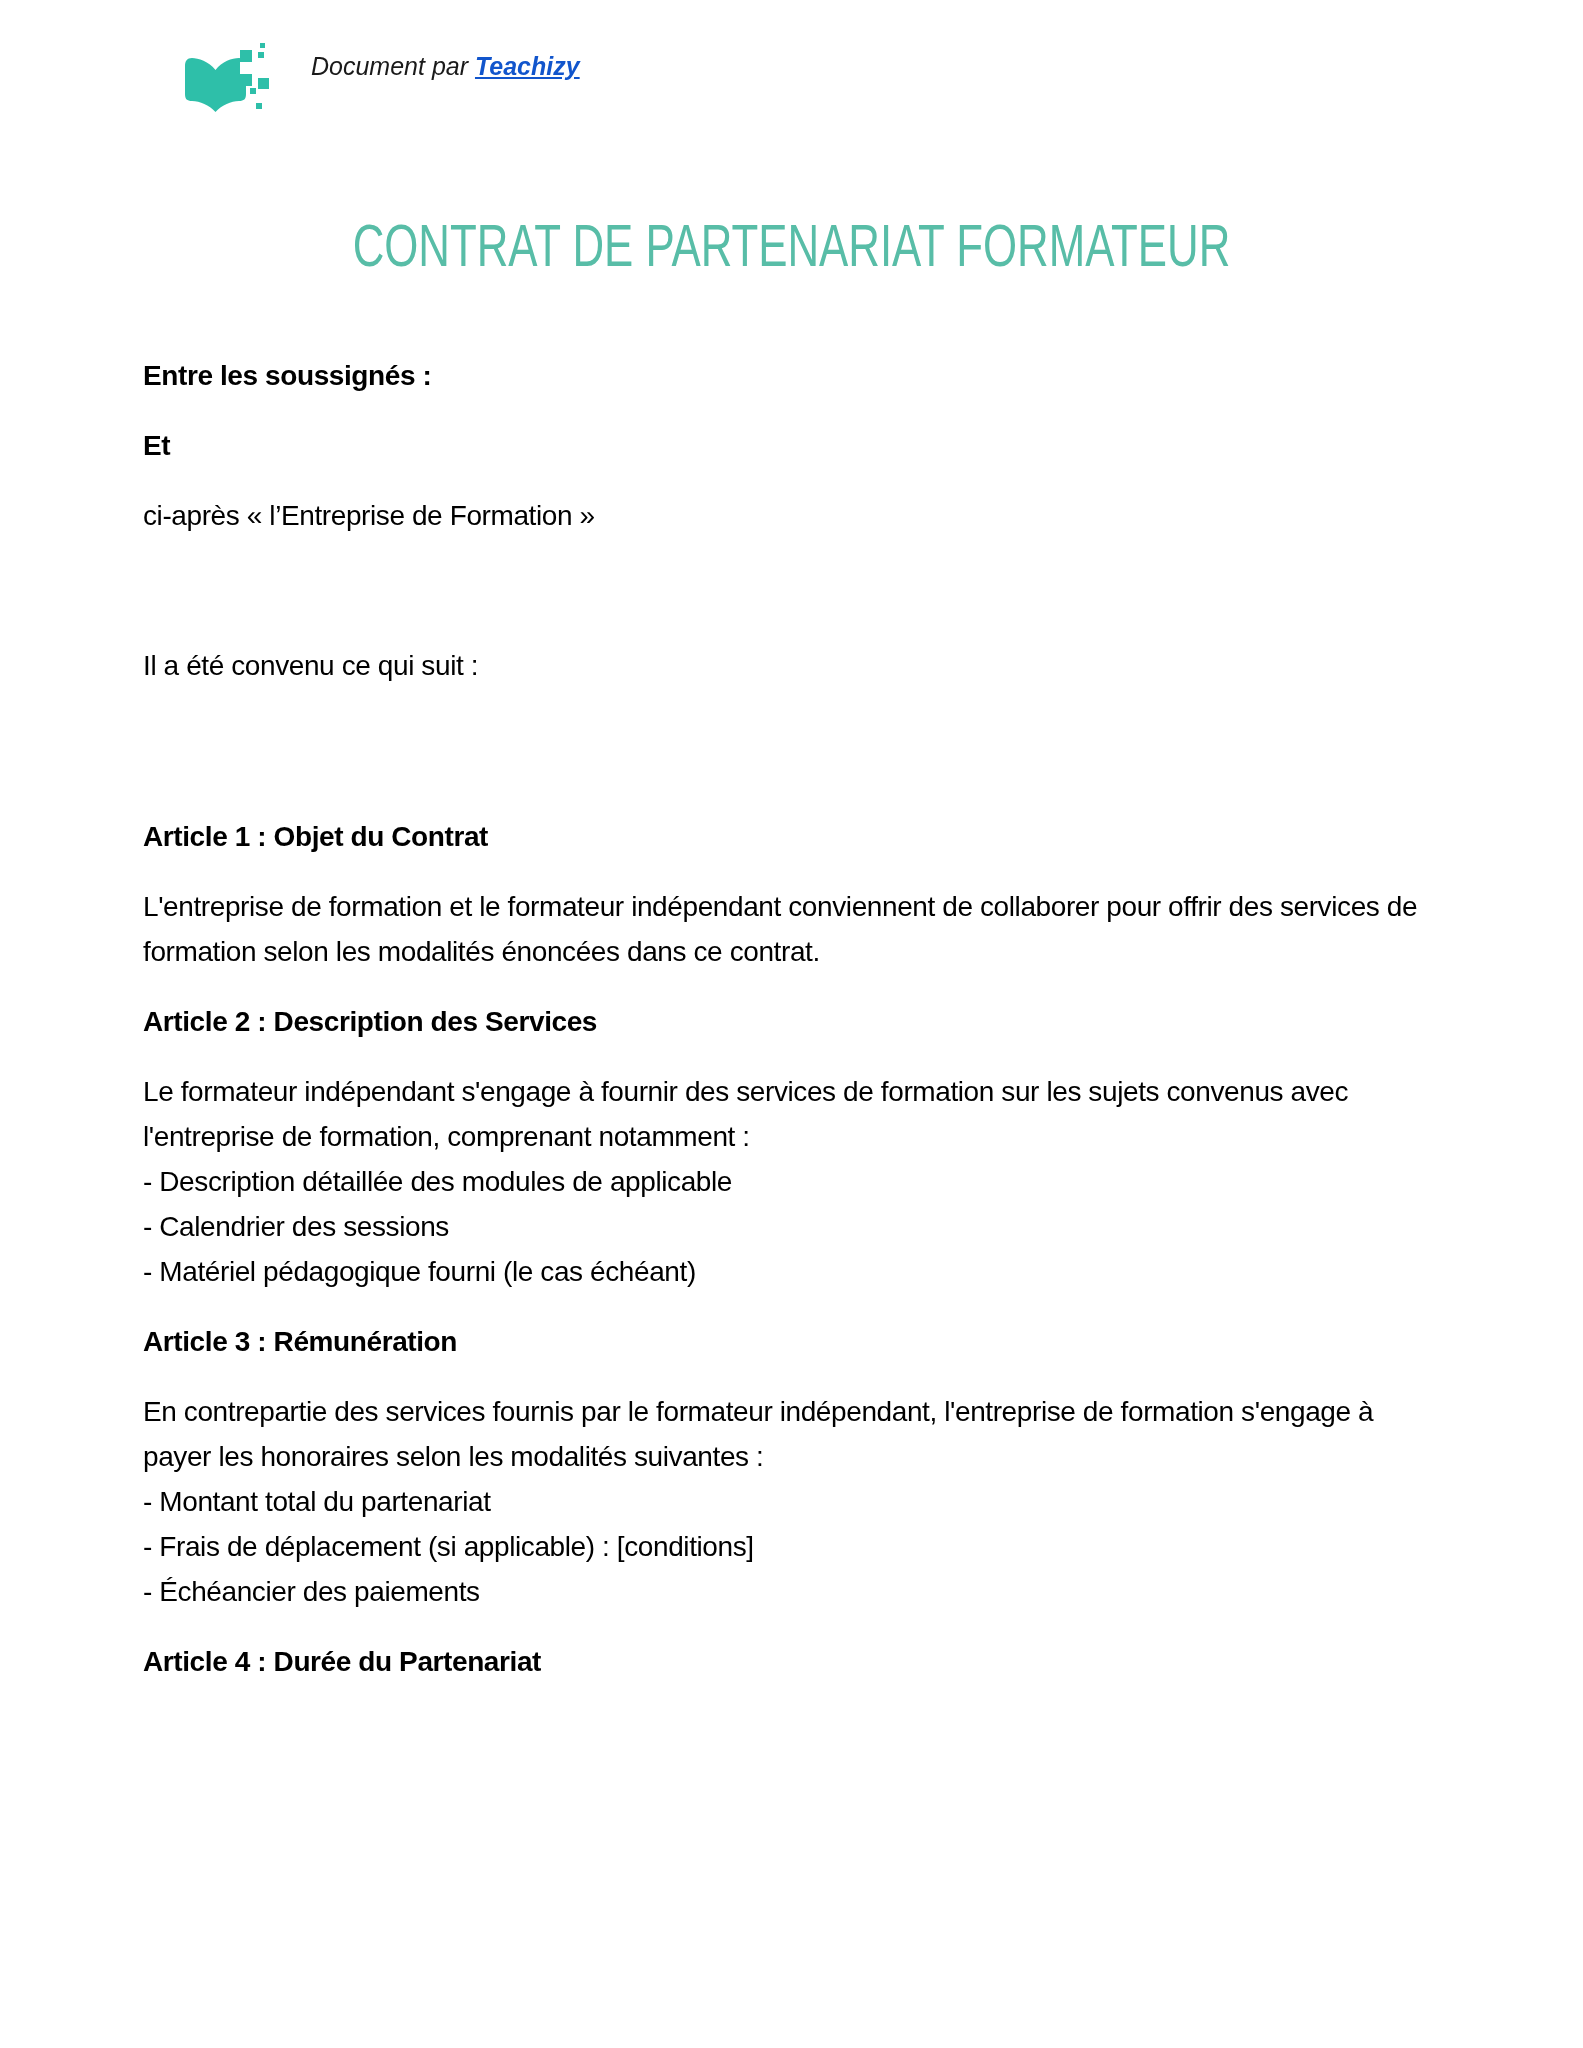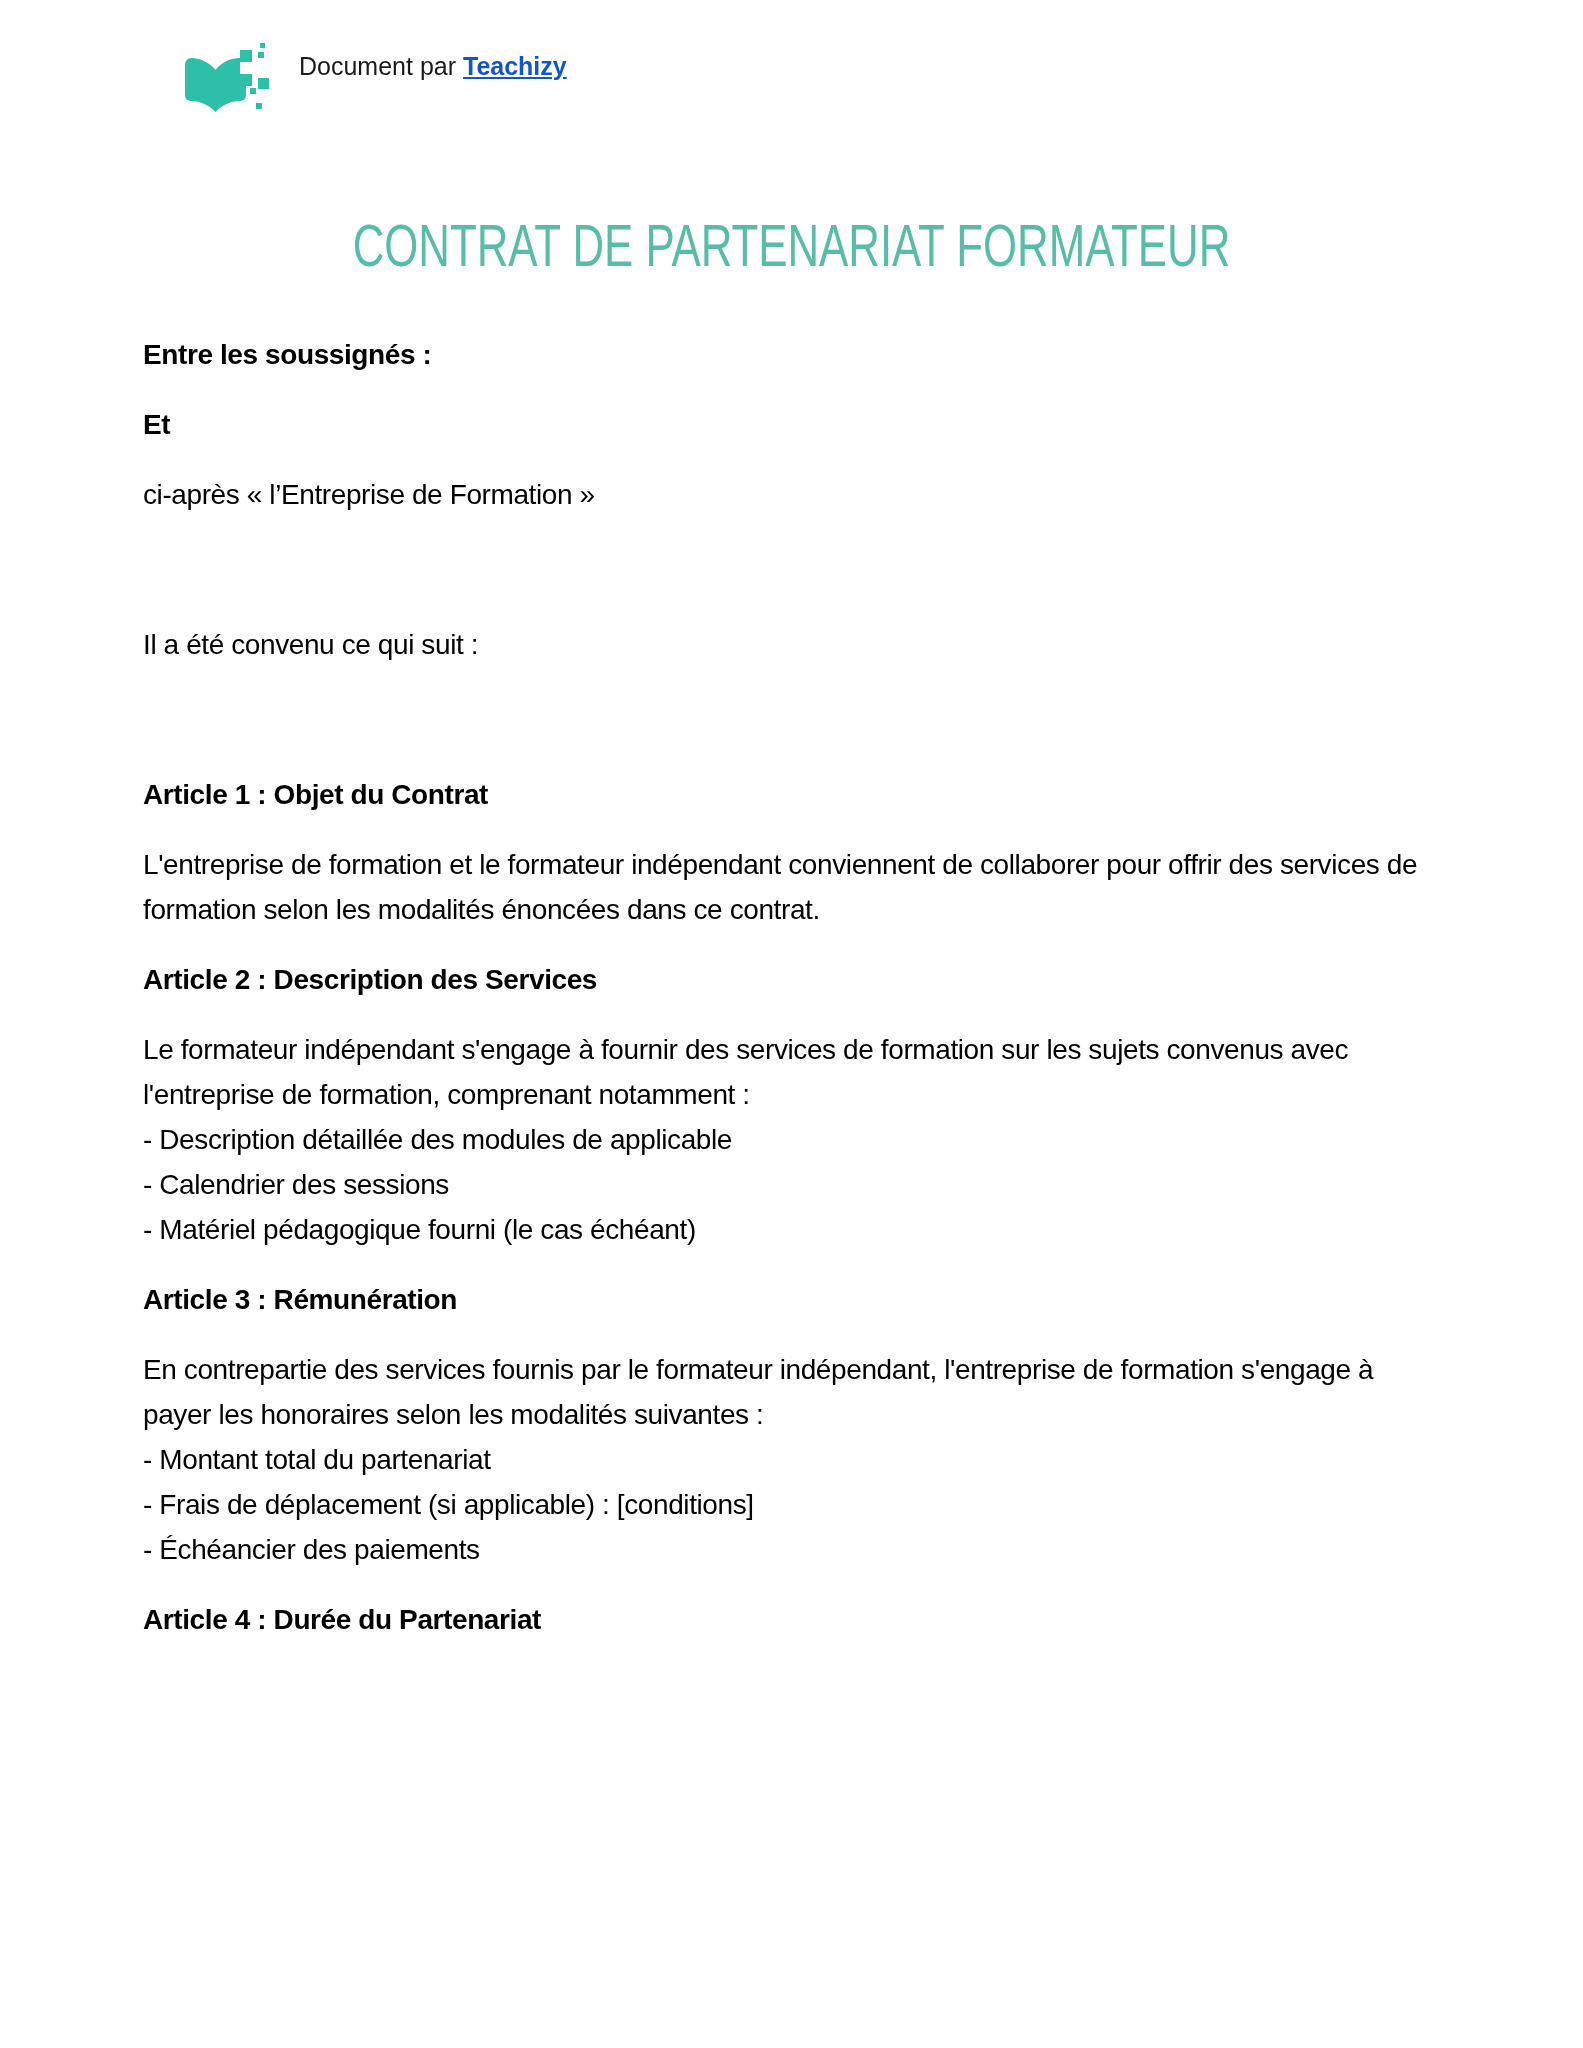--- a/index.html
+++ b/index.html
@@ -16,22 +16,23 @@
   
   .doc-header {
     position: absolute;
     top: 42px;
     left: 183px;
     display: flex;
     align-items: flex-start;
   }
   .logo { flex: 0 0 auto; display: block; }
   .header-text {
-    margin-left: 24px;
+    margin-left: 36px;
     padding-top: 8px;
+    font-style: italic;
     font-size: 25px;
     line-height: 32px;
     color: #1a1a1a;
   }
   .header-line1 a {
     font-weight: 700;
     text-decoration: underline;
     cursor: pointer;
   }
 
@@ -55,21 +56,21 @@
   .content {
     position: absolute;
     top: 332px;
     left: 143px;
     width: 1290px;
     font-size: 28px;
     line-height: 45px;
     letter-spacing: -0.4px;
   }
   .para { margin: 0 0 25px 0; }
-  .bold { font-weight: 700; }
+  .bold { font-weight: 700; margin-top: 21px; }
   .spacer { height: 80px; }
   .line { display: block; }
 </style>
 </head>
 <body>
 
 <div>
 
   <header class="doc-header">
     <svg class="logo" width="92" height="72" viewBox="0 0 92 72" aria-hidden="true">

